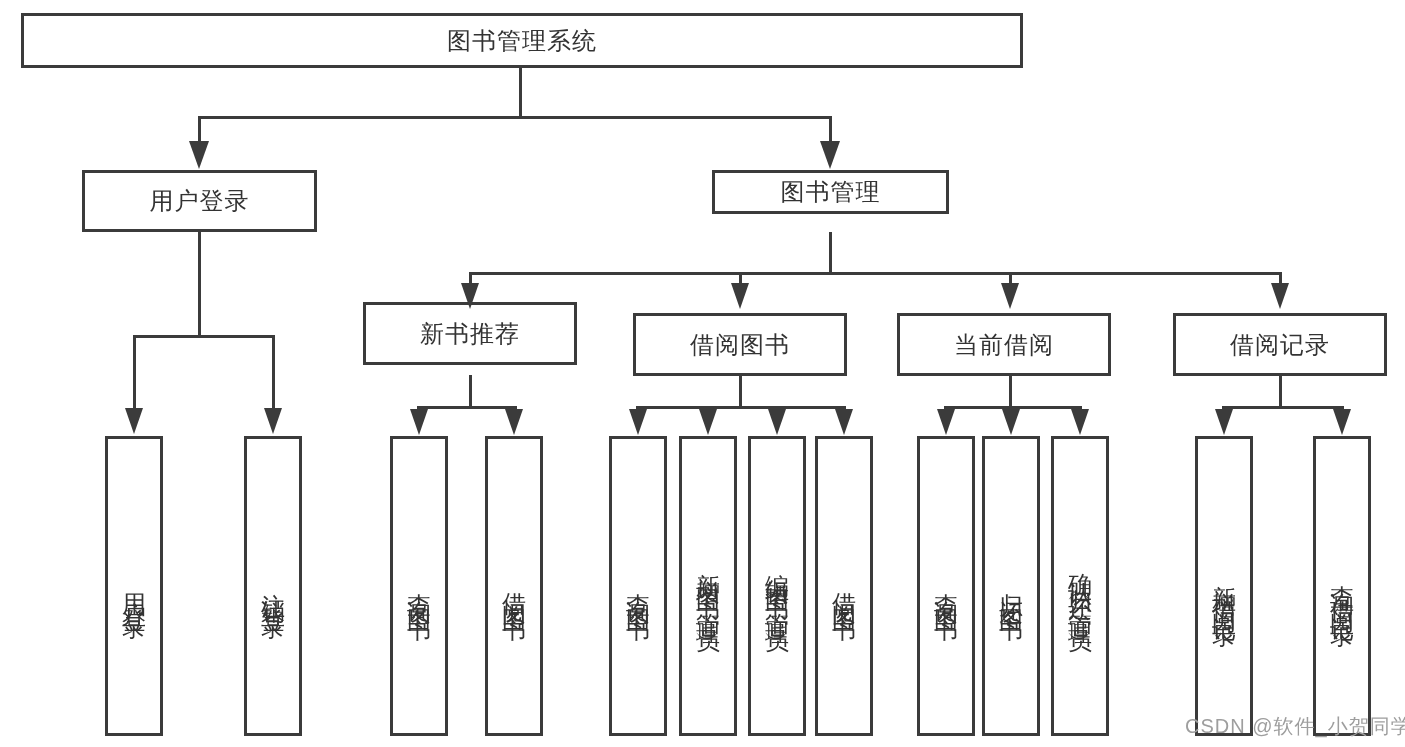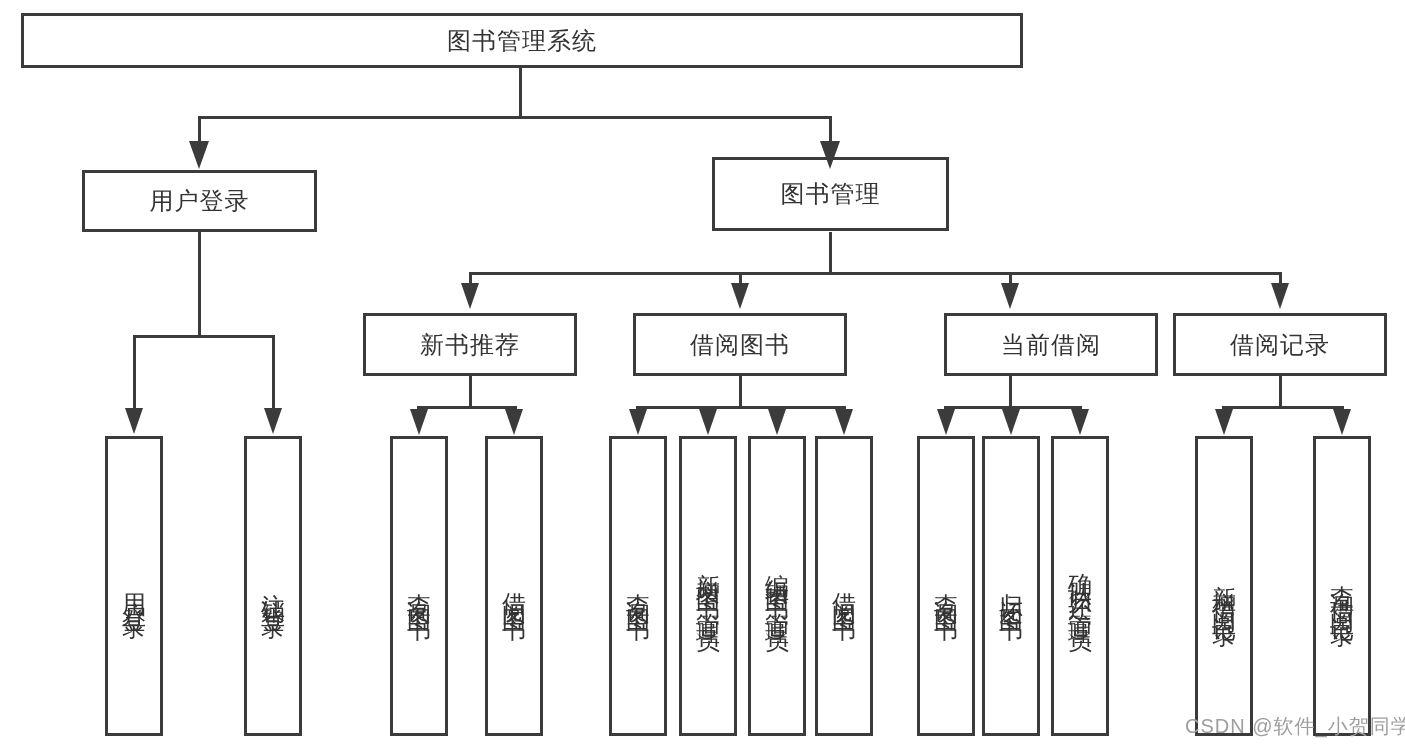--- a/index.html
+++ b/index.html
@@ -60,25 +60,25 @@
   }
 </style>
 </head>
 <body>
 
 <div class="canvas">
 
   <div class="box" style="left:21px;top:13px;width:1002px;height:55px">图书管理系统</div>
 
   <div class="box" style="left:82px;top:170px;width:235px;height:62px">用户登录</div>
-  <div class="box" style="left:712px;top:157px;width:237px;height:74px">图书管理</div>
+  <div class="box" style="left:712px;top:170px;width:237px;height:44px">图书管理</div>
 
-  <div class="box" style="left:363px;top:313px;width:214px;height:63px">新书推荐</div>
+  <div class="box" style="left:363px;top:302px;width:214px;height:63px">新书推荐</div>
   <div class="box" style="left:633px;top:313px;width:214px;height:63px">借阅图书</div>
-  <div class="box" style="left:944px;top:313px;width:214px;height:63px">当前借阅</div>
+  <div class="box" style="left:897px;top:313px;width:214px;height:63px">当前借阅</div>
   <div class="box" style="left:1173px;top:313px;width:214px;height:63px">借阅记录</div>
 
   <div class="box leaf" style="left:105px;top:436px;width:58px;height:300px">
     <span>用户登录</span>
     </div>
   <div class="box leaf" style="left:244px;top:436px;width:58px;height:300px">
     <span>注销登录</span>
     </div>
 
   <div class="box leaf" style="left:390px;top:436px;width:58px;height:300px">

